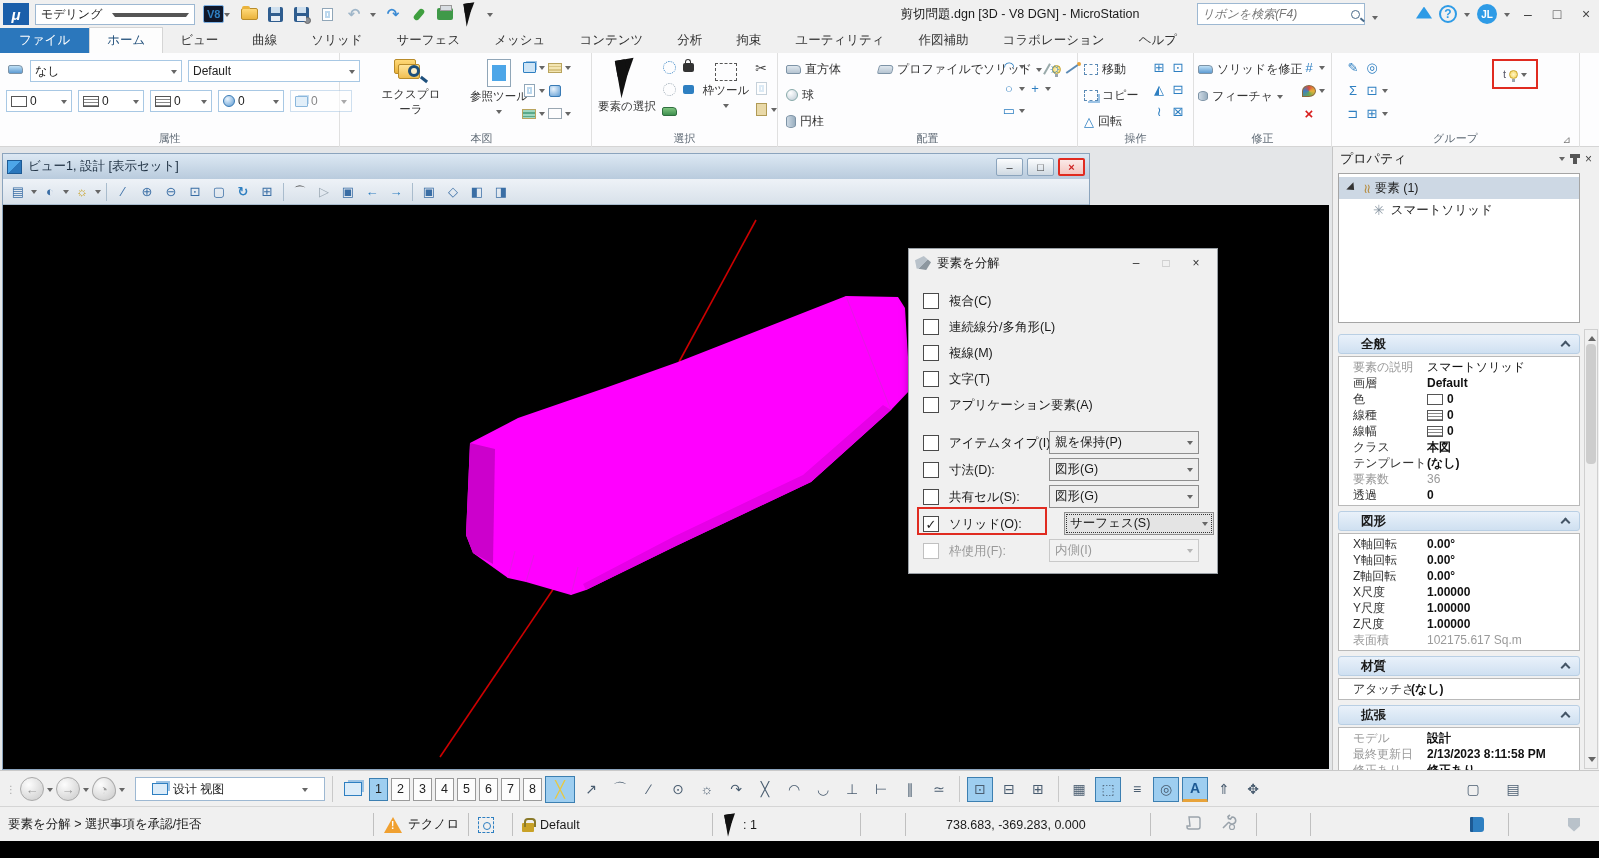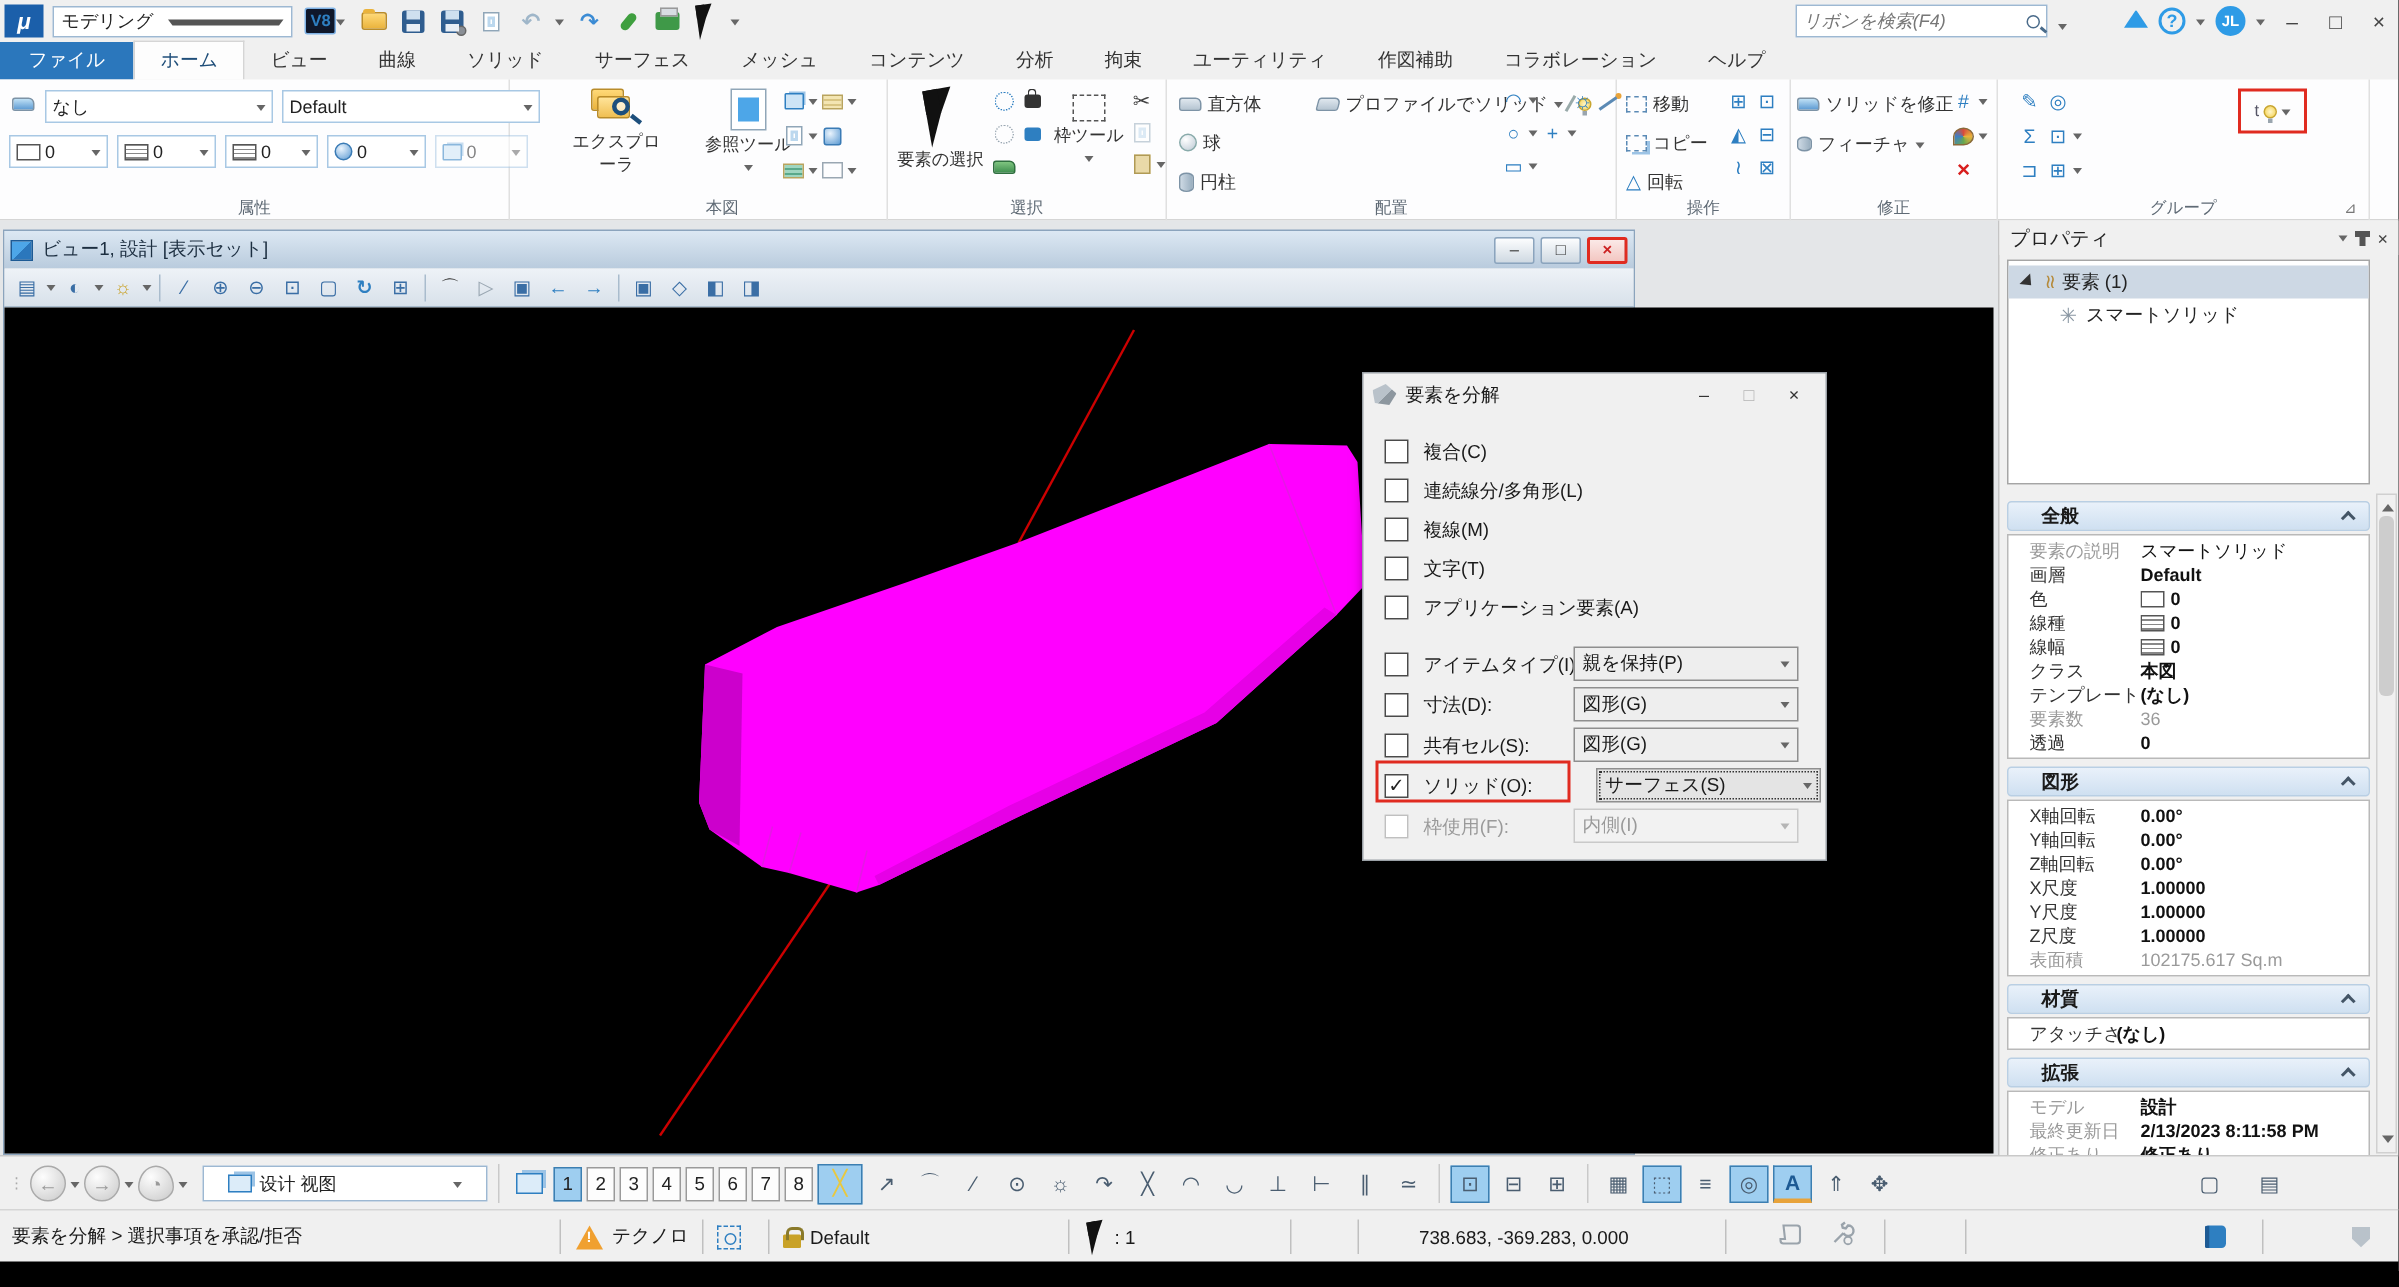--- a/index.html
+++ b/index.html
@@ -207,20 +207,21 @@
           <span class="i-pin"></span>
         </span>
       <span class="qi">
           <span class="i-print"></span>
         </span>
       <span class="qi">
           <span class="cursor-glyph"></span>
         </span>
       <span class="dds"></span>
     </div>
+    <div class="win-title">剪切問題.dgn [3D - V8 DGN] - MicroStation</div>
     <div class="searchbox">
       <span class="ph">リボンを検索(F4)</span>
       <span class="mag"></span>
     </div>
     <span class="dds" style="position:absolute;left:1372px;top:12px"></span>
     <div class="tb-right">
       <span class="bell"></span>
       <span class="helpc">?</span>
       <span class="dds"></span>
       <span class="avatar">JL</span>

